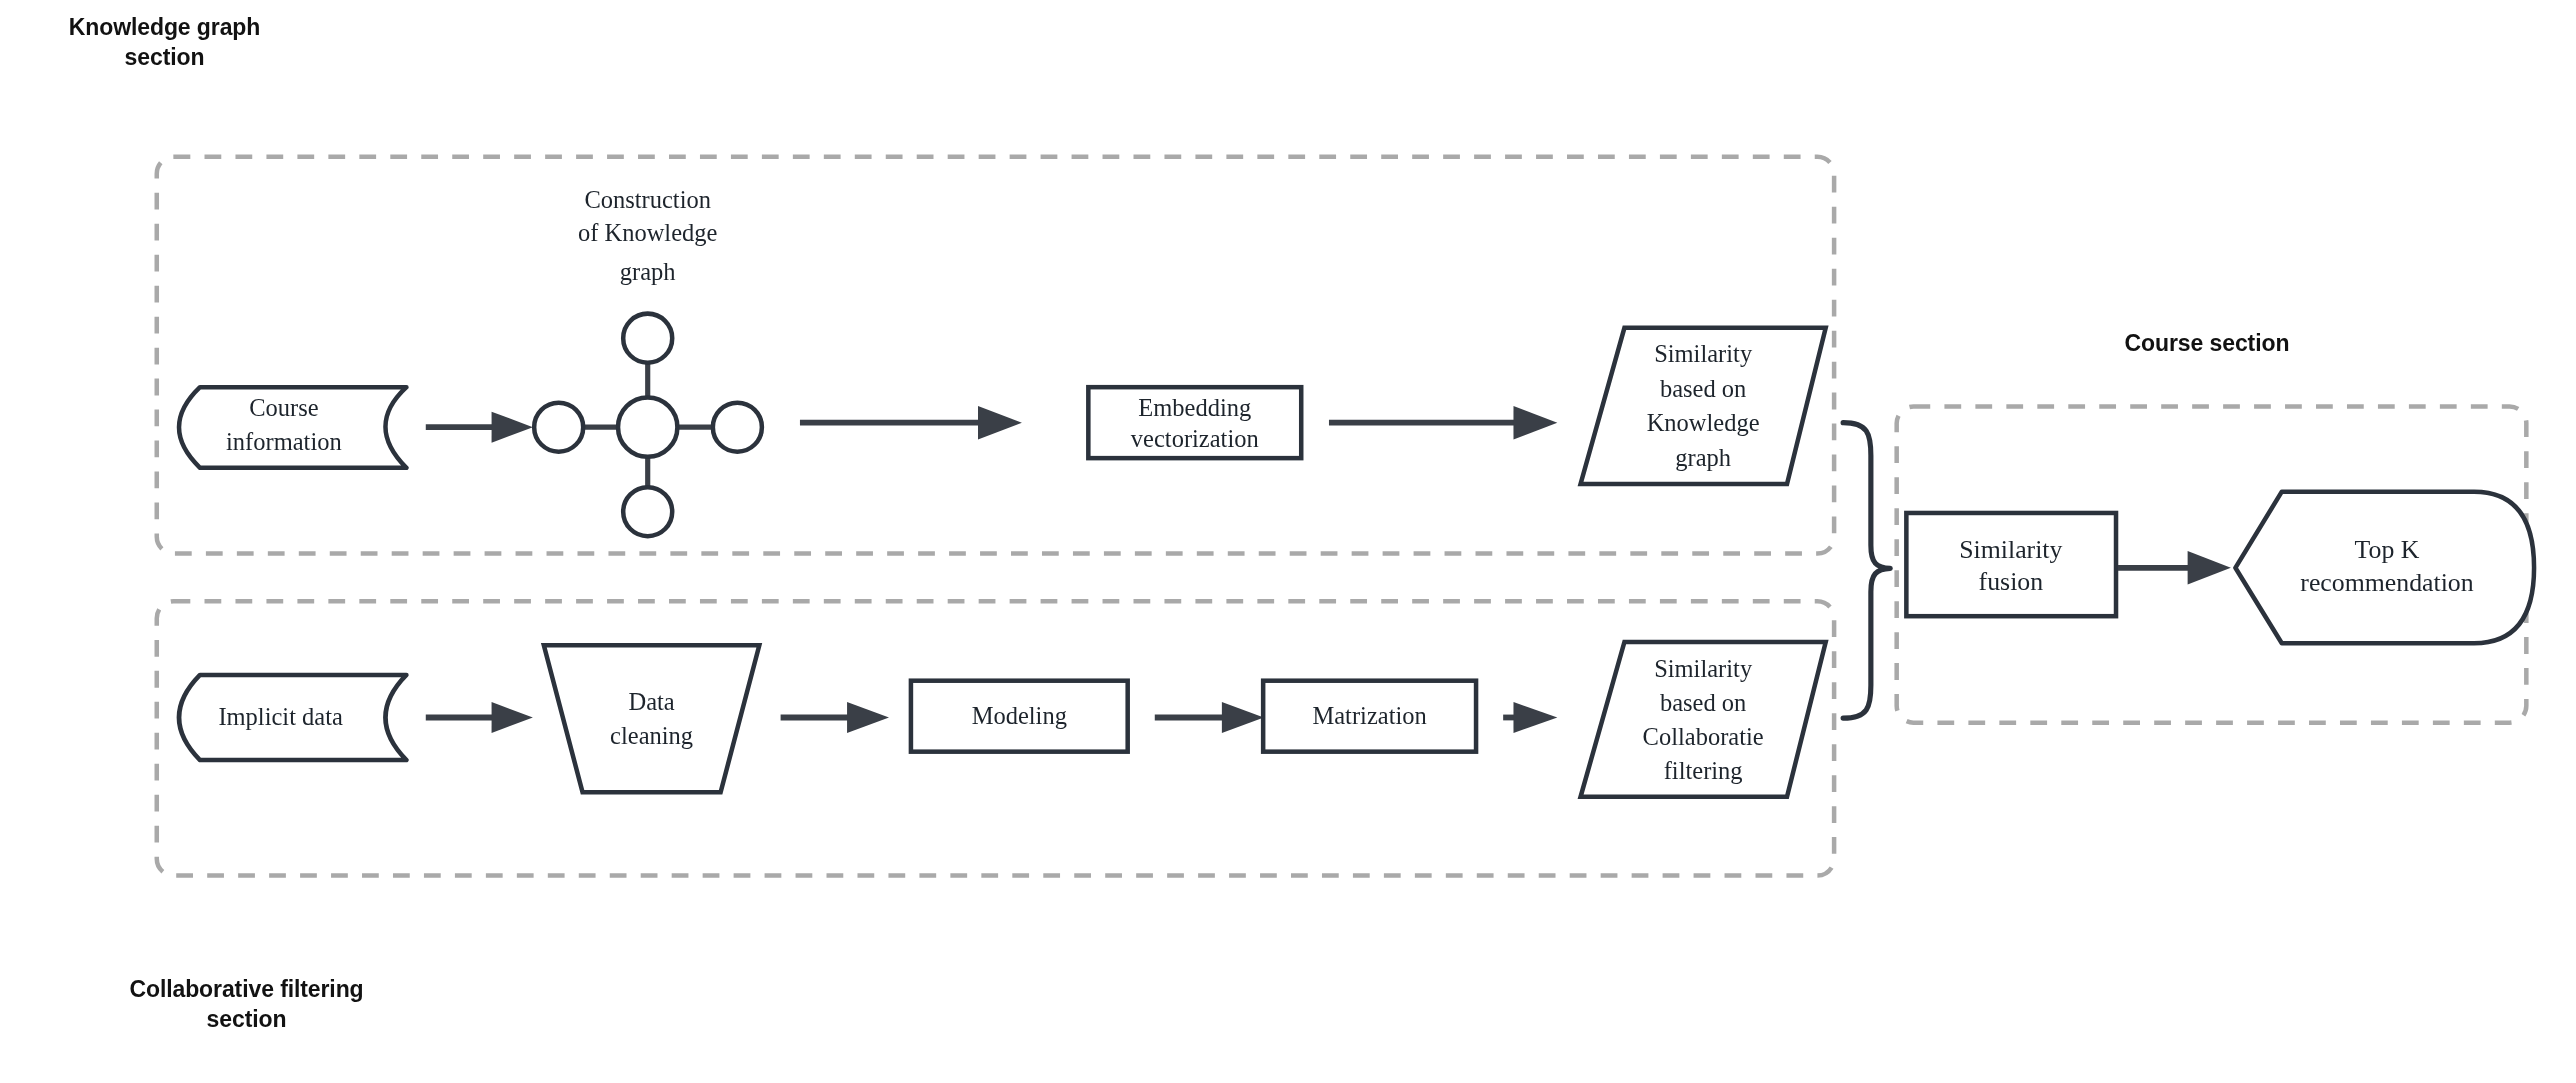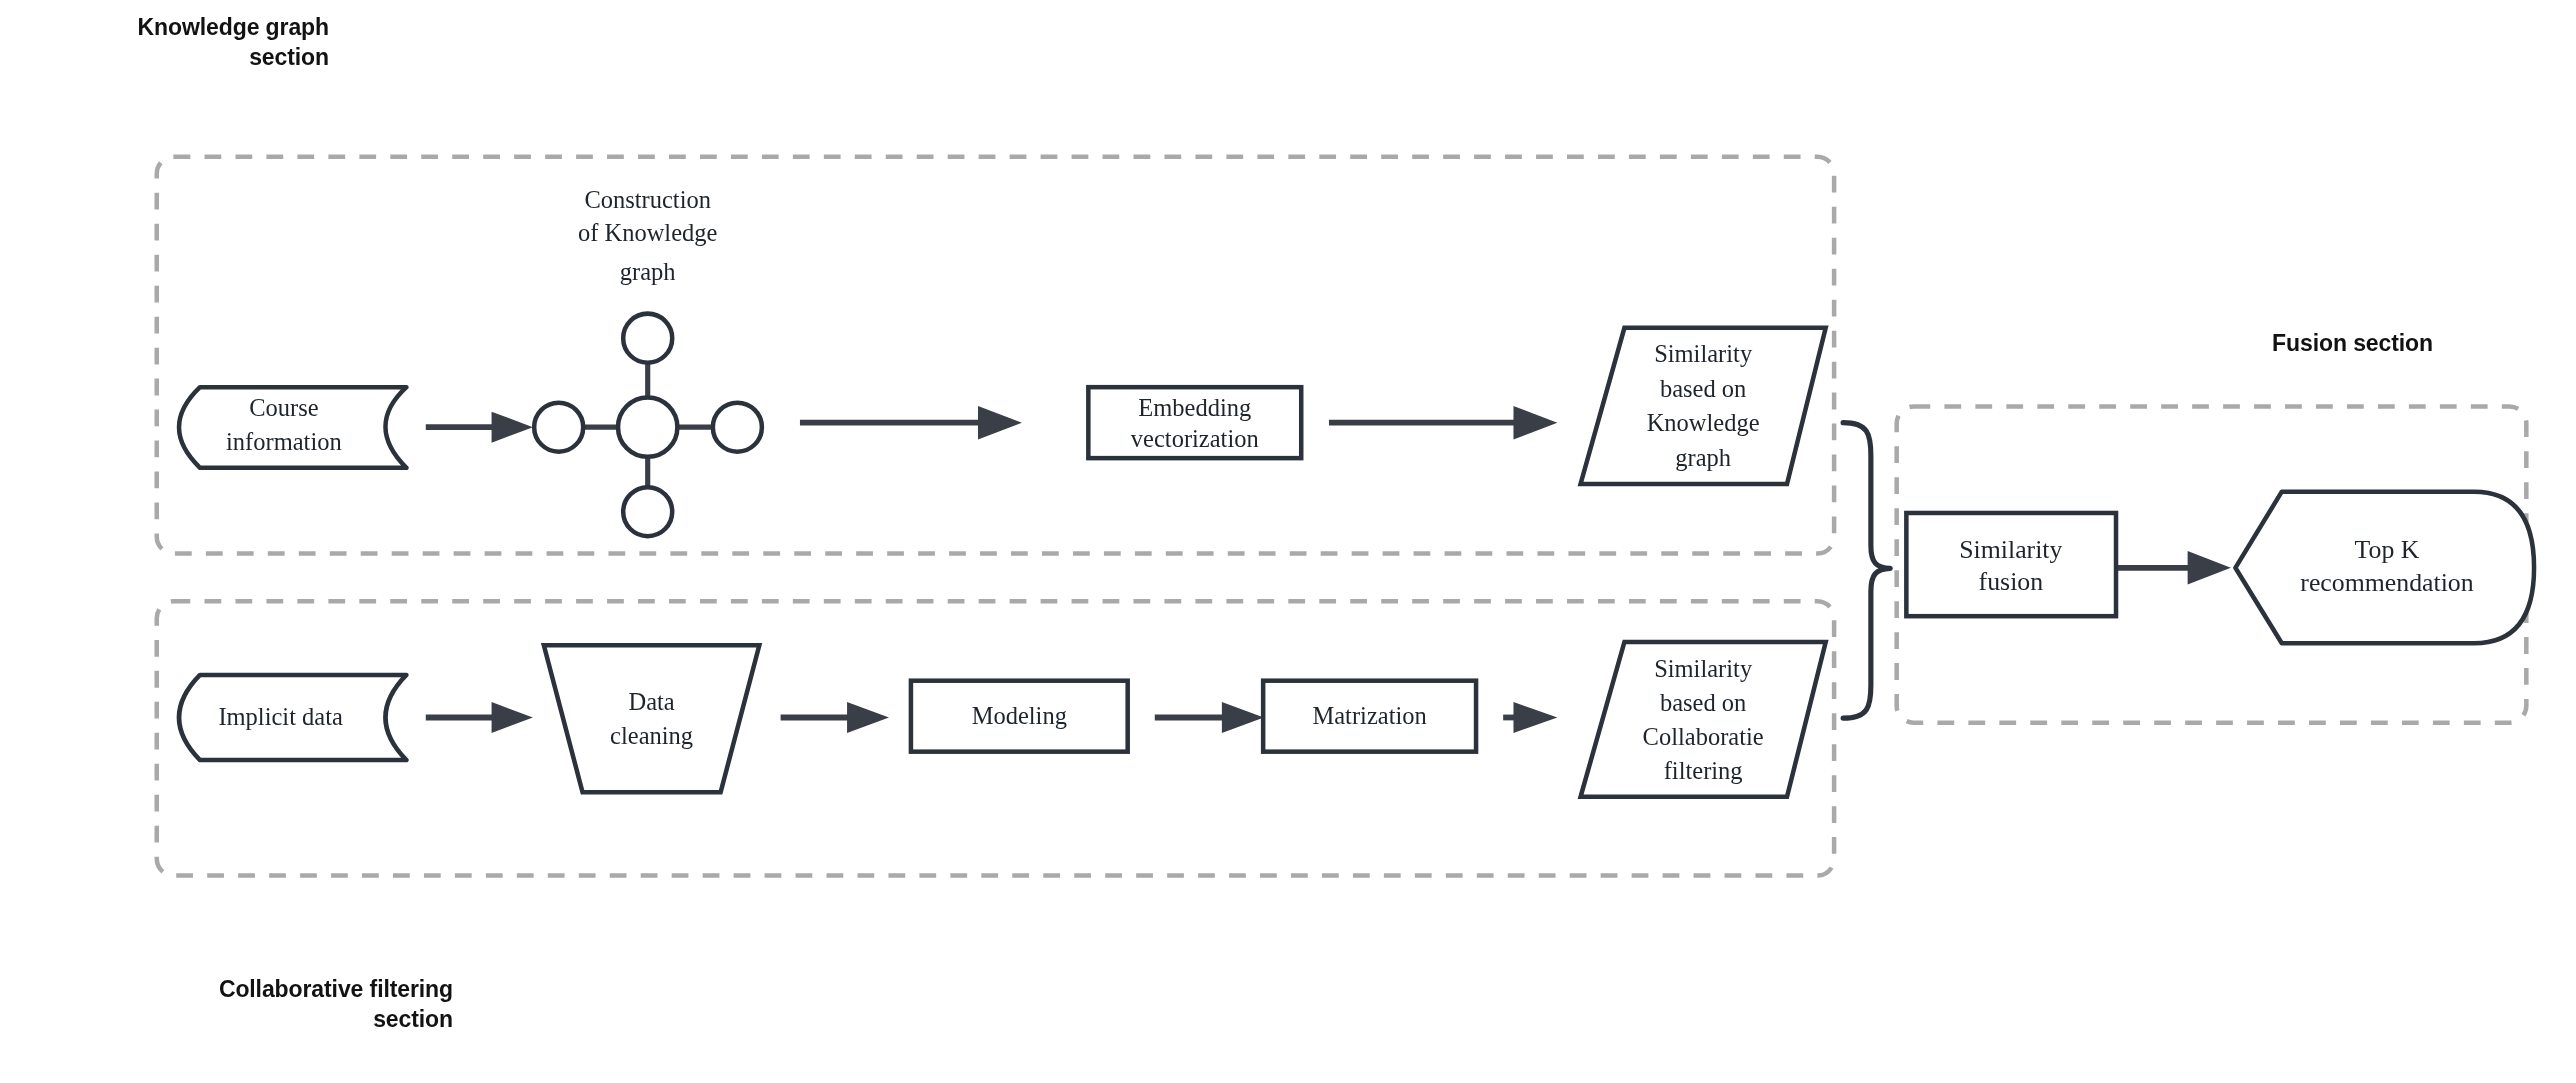--- a/index.html
+++ b/index.html
@@ -85,21 +85,21 @@
     fill: #1d242c;
     text-anchor: middle;
     dominant-baseline: middle;
   }
   .section-caption {
     position: absolute;
     font-family: "Liberation Sans", sans-serif;
     font-weight: bold;
     font-size: 23px;
     color: #121212;
-    text-align: right;
+    text-align: center;
     line-height: 1.30;
     letter-spacing: -0.1px;
     white-space: pre-line;
   }
   #caption-kg      { left: 0px;    top: 13px;   width: 329px; }
   #caption-cf      { left: 0px;    top: 975px; width: 413px; padding-left: 40px; }
   #caption-fusion  { left: 1981px; top: 329px;  width: 452px; }
 </style>
 </head>
 <body>
@@ -235,16 +235,16 @@
     <text class="node-label-lg" x="3700" y="855">Top K</text>
     <text class="node-label-lg" x="3700" y="907">recommendation</text>
   </svg>
 
   <div class="section-caption" id="caption-kg">Knowledge graph
 section</div>
 
   <div class="section-caption" id="caption-cf">Collaborative filtering
 section</div>
 
-  <div class="section-caption" id="caption-fusion">Fusion section</div>
+  <div class="section-caption" id="caption-fusion">Course section</div>
 
 </div>
 
 
 </body></html>

